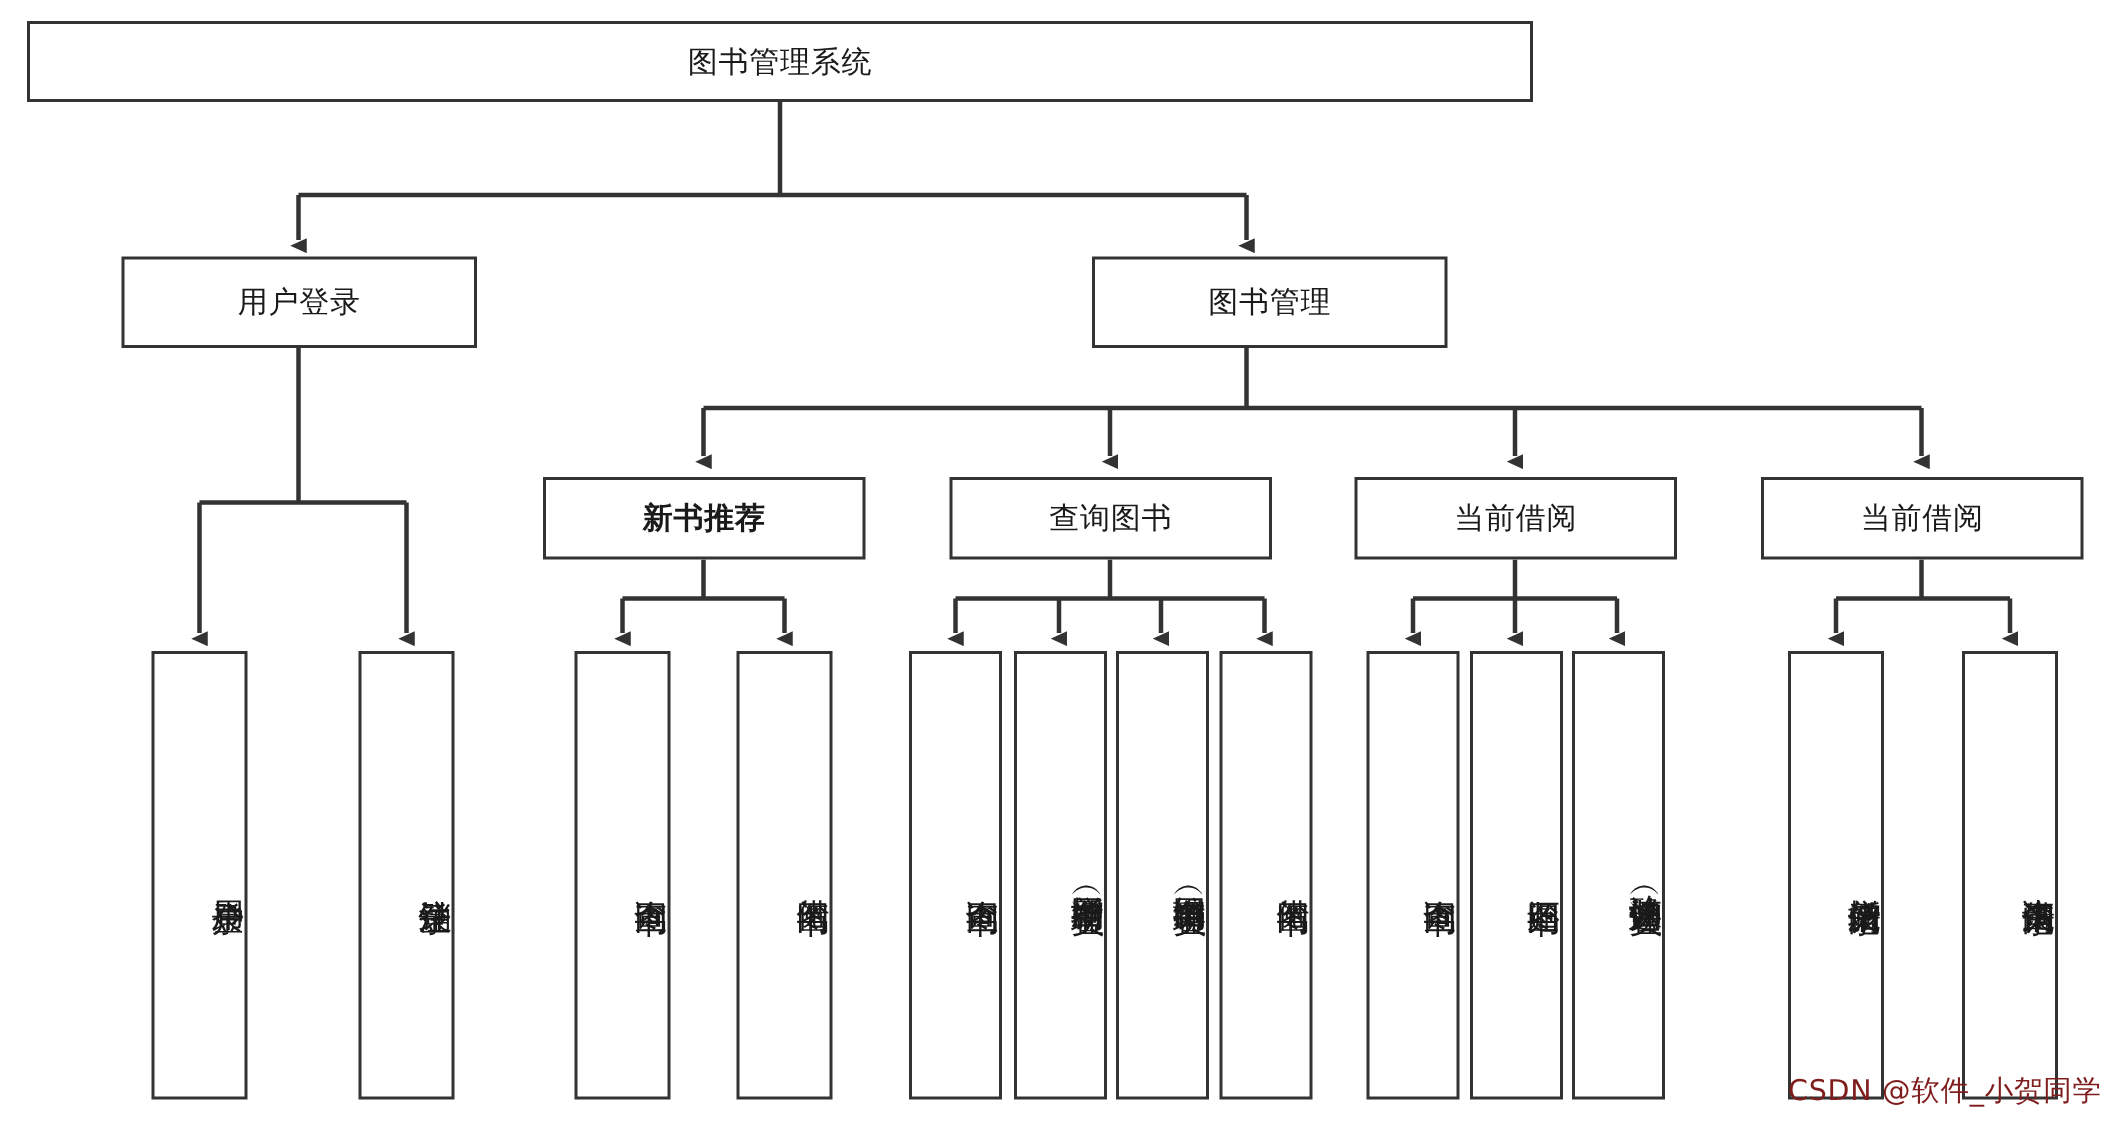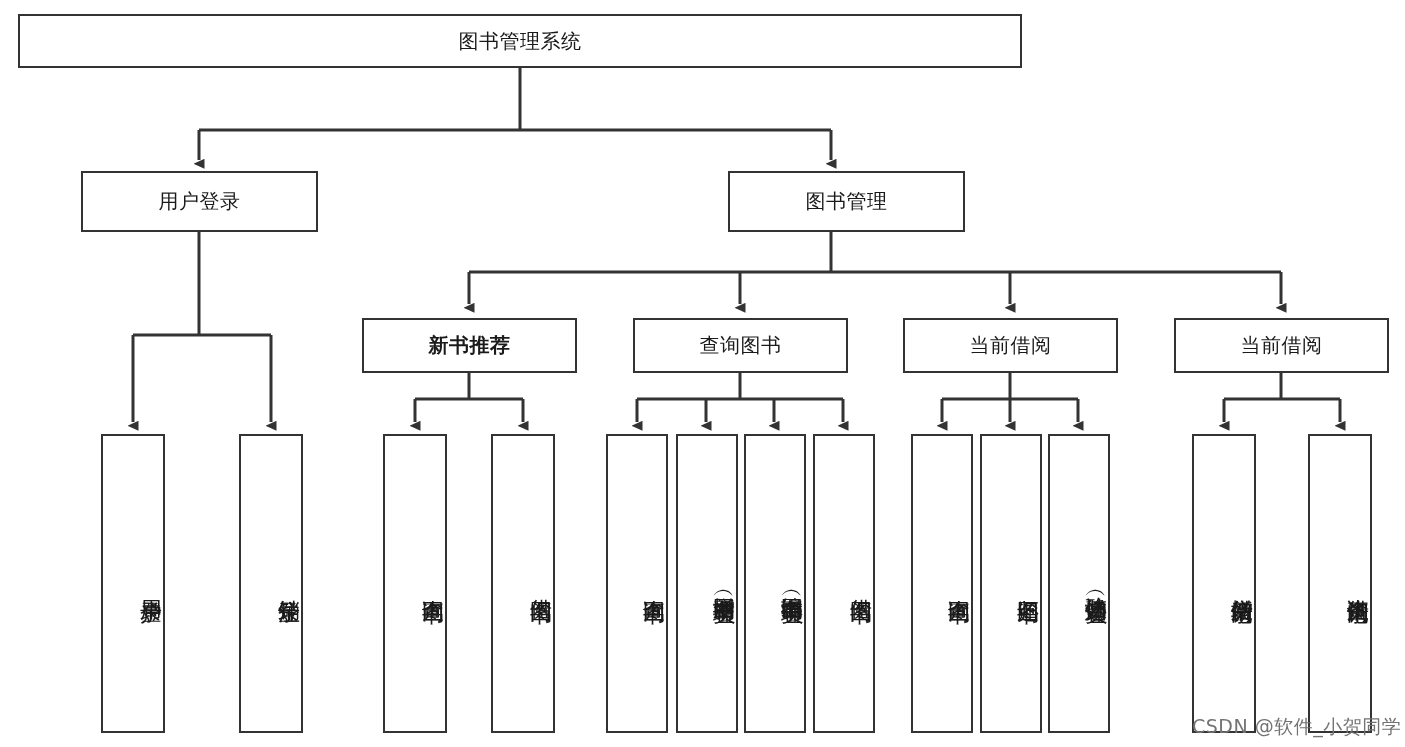--- a/index.html
+++ b/index.html
@@ -56,21 +56,21 @@
     white-space: pre-line;
   }
   .node.vertical .label {
     text-align: start;
   }
   #watermark {
     position: absolute;
     left: 1192px;
     top: 714px;
     font-size: 19px;
-    color: #737373;
+    color: #7f1d1d;
     white-space: nowrap;
     letter-spacing: 0.5px;
   }
 </style>
 </head>
 <body>
 
 <div id="canvas">
 
   <svg id="wires" viewBox="0 0 1405 747" xmlns="http://www.w3.org/2000/svg">

